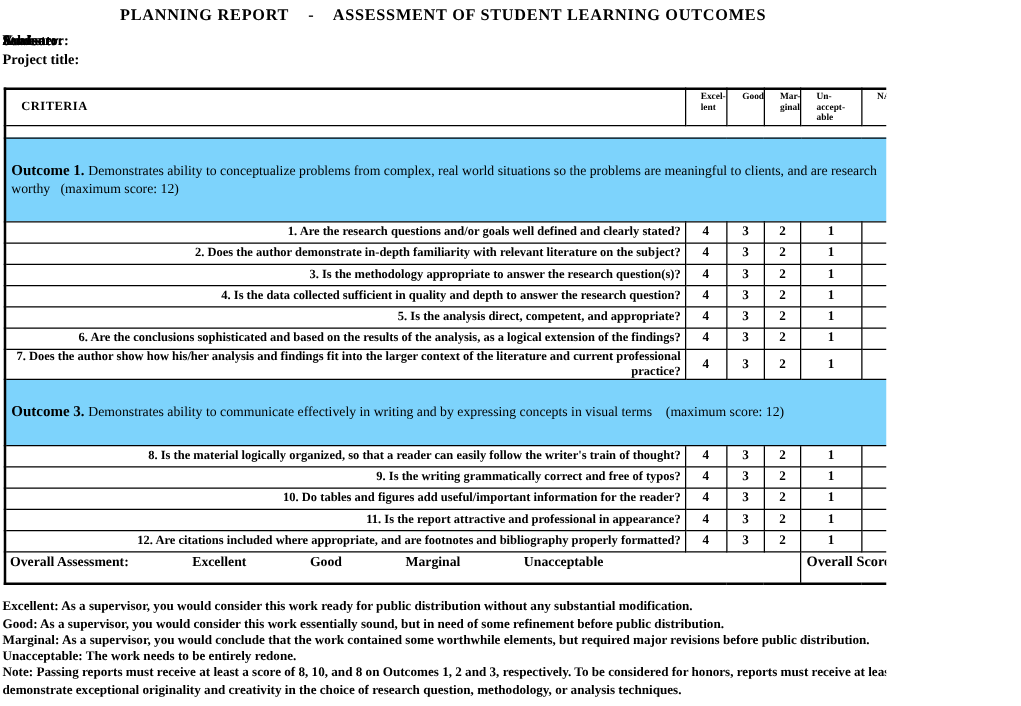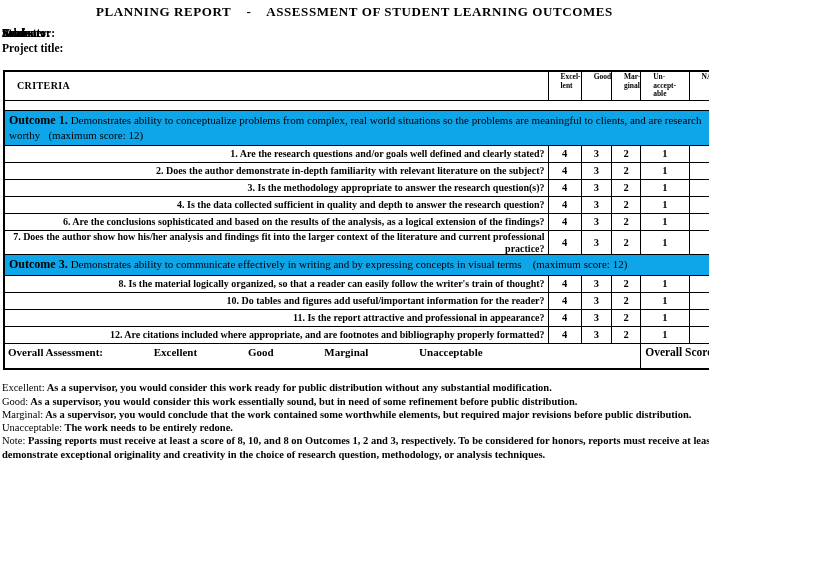--- a/index.html
+++ b/index.html
@@ -42,33 +42,33 @@
 
   td.q-cell {
     font-size:10px; font-weight:bold; text-align:right;
     padding:0 3px; line-height:1.18; height:17px;
   }
   td.num-cell { font-size:10.5px; font-weight:bold; text-align:center; }
   td.weight-cell { font-size:9px; }
   td.score-cell { font-size:10.5px; font-weight:bold; text-align:center; background:#fff; }
 
   td.outcome-cell {
-    background:#0ea5e9; font-size:11px; font-weight:normal;
-    padding:2px 4px; line-height:1.3; white-space:pre-line;
+    background:#7dd3fc; font-size:11px; font-weight:normal;
+    padding:18px 4px; line-height:1.3; white-space:pre-line;
   }
   .outcome-lead { font-weight:bold; font-size:12px; }
 
   tr.overall-row td { vertical-align:top; height:26px; }
   td.overall-left { font-size:11px; font-weight:bold; padding:2px 3px 8px; }
   .ov-opt { display:inline-block; margin-left:48px; }
   td.overall-score-label { font-size:11.5px; font-weight:bold; text-align:left; padding:2px 4px; }
 
   .notes { margin-top:11px; font-size:10.5px; font-weight:bold; line-height:1.26; width:813px; }
   .note { margin:0; }
-  .note-term { font-weight:normal;margin-top:43px; }
+  .note-term { font-weight:bold;margin-top:43px; }
 </style>
 </head>
 <body>
 
 <div class="page">
 
   <h1 class="title">PLANNING REPORT    -    ASSESSMENT OF STUDENT LEARNING OUTCOMES</h1>
 
   <div class="fields">
     <span class="f pos-student">Student:</span>
@@ -157,20 +157,31 @@
           <td class="num-cell excellent-cell">4</td>
           <td class="num-cell good-cell">3</td>
           <td class="num-cell marginal-cell">2</td>
           <td class="num-cell unacceptable-cell">1</td>
           <td class="num-cell na-cell"></td>
           <td class="num-cell rating-cell"></td>
           <td class="num-cell weight-cell">1.5</td>
           <td class="score-cell">0</td>
         </tr>
         <tr>
+          <td class="q-cell">5. Is the analysis direct, competent, and appropriate?</td>
+          <td class="num-cell excellent-cell">4</td>
+          <td class="num-cell good-cell">3</td>
+          <td class="num-cell marginal-cell">2</td>
+          <td class="num-cell unacceptable-cell">1</td>
+          <td class="num-cell na-cell"></td>
+          <td class="num-cell rating-cell"></td>
+          <td class="num-cell weight-cell">1.5</td>
+          <td class="score-cell">0</td>
+        </tr>
+        <tr>
           <td class="q-cell">6. Are the conclusions sophisticated and based on the results of the analysis, as a logical extension of the findings?</td>
           <td class="num-cell excellent-cell">4</td>
           <td class="num-cell good-cell">3</td>
           <td class="num-cell marginal-cell">2</td>
           <td class="num-cell unacceptable-cell">1</td>
           <td class="num-cell na-cell"></td>
           <td class="num-cell rating-cell"></td>
           <td class="num-cell weight-cell">0.5</td>
           <td class="score-cell">0</td>
         </tr>
@@ -191,20 +202,31 @@
         </tr>
         <tr>
           <td class="q-cell">8. Is the material logically organized, so that a reader can easily follow the writer's train of thought?</td>
           <td class="num-cell excellent-cell">4</td>
           <td class="num-cell good-cell">3</td>
           <td class="num-cell marginal-cell">2</td>
           <td class="num-cell unacceptable-cell">1</td>
           <td class="num-cell na-cell"></td>
           <td class="num-cell rating-cell"></td>
           <td class="num-cell weight-cell">1</td>
+          <td class="score-cell">0</td>
+        </tr>
+        <tr>
+          <td class="q-cell">9. Is the writing grammatically correct and free of typos?</td>
+          <td class="num-cell excellent-cell">4</td>
+          <td class="num-cell good-cell">3</td>
+          <td class="num-cell marginal-cell">2</td>
+          <td class="num-cell unacceptable-cell">1</td>
+          <td class="num-cell na-cell"></td>
+          <td class="num-cell rating-cell"></td>
+          <td class="num-cell weight-cell">0.5</td>
           <td class="score-cell">0</td>
         </tr>
         <tr>
           <td class="q-cell">10. Do tables and figures add useful/important information for the reader?</td>
           <td class="num-cell excellent-cell">4</td>
           <td class="num-cell good-cell">3</td>
           <td class="num-cell marginal-cell">2</td>
           <td class="num-cell unacceptable-cell">1</td>
           <td class="num-cell na-cell"></td>
           <td class="num-cell rating-cell"></td>

